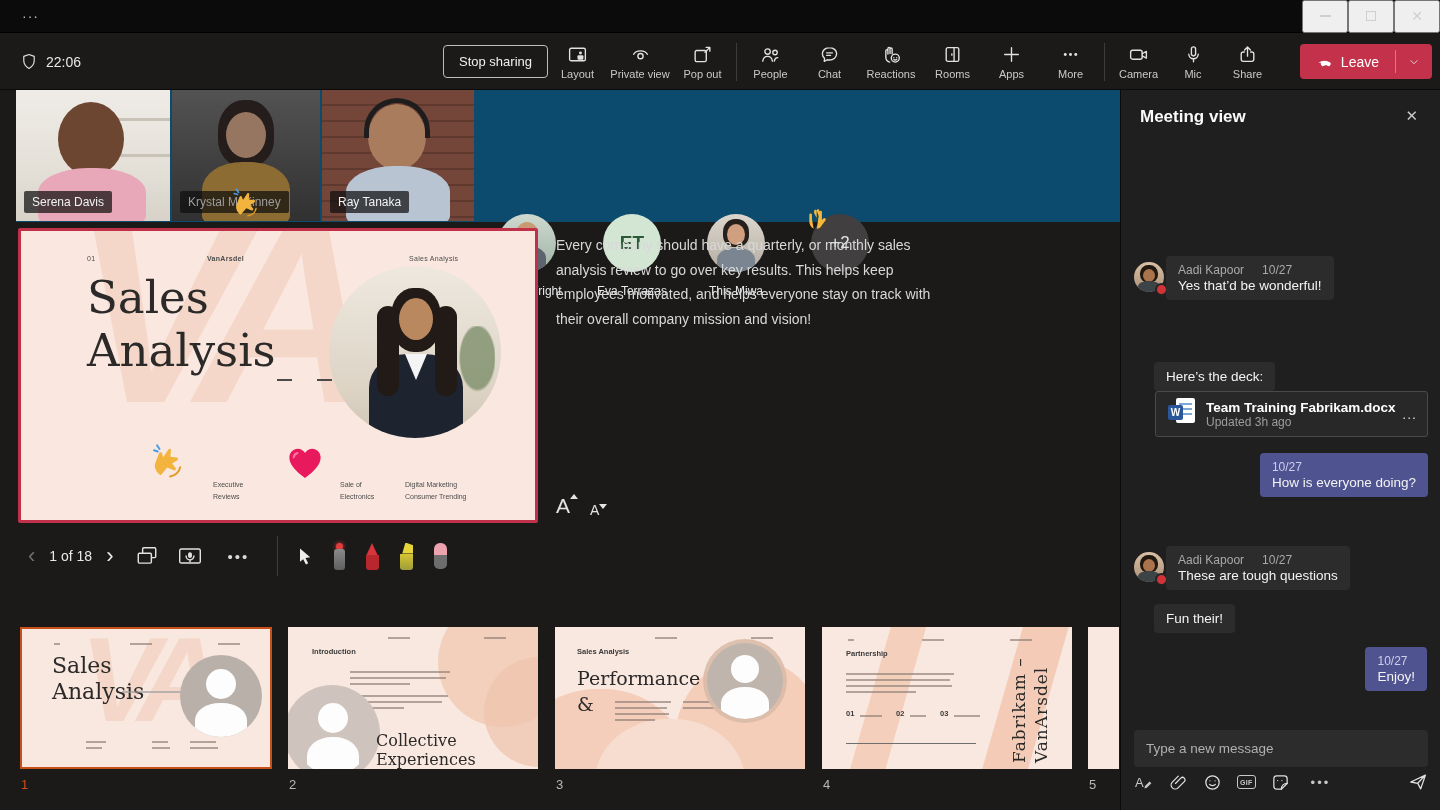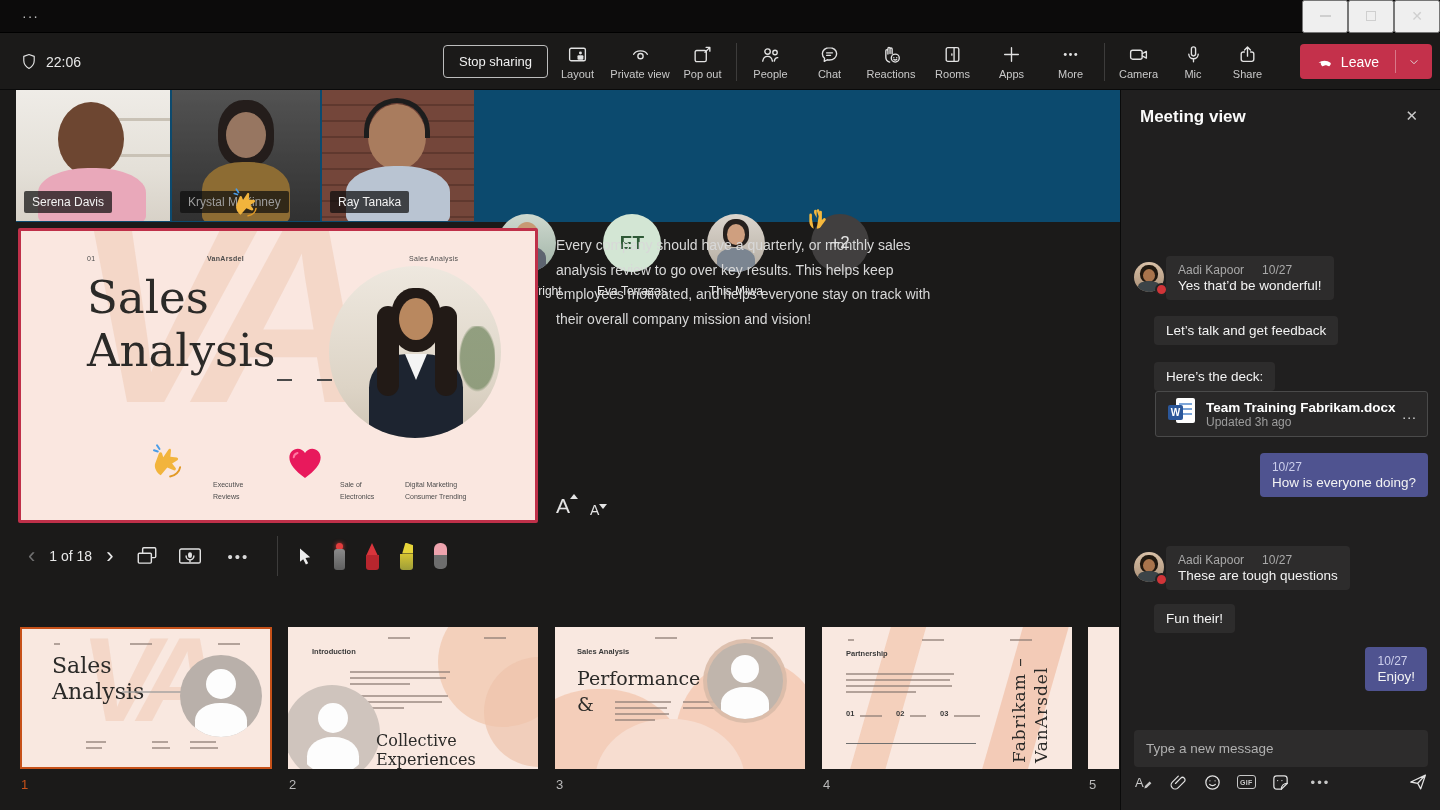--- a/index.html
+++ b/index.html
@@ -544,23 +544,20 @@
   </div>
   <div class="presence" style="left:34px;top:193px"></div>
   <div class="bub" style="left:45px;top:166px">
     <div class="meta">
         <span>Aadi Kapoor</span>
         <span>10/27</span>
       </div>
     <div>Yes that’d be wonderful!</div>
   </div>
 
-  <div class="bub" style="left:33px;top:226px">
-      <div>Let’s talk and get feedback</div>
-    </div>
   <div class="bub" style="left:33px;top:272px">
       <div>Here’s the deck:</div>
     </div>
 
   <div class="filecard">
     <div class="wordic">
       <div class="pg"></div>
       <div class="ln" style="top:5px"></div>
         <div class="ln" style="top:10px"></div>
         <div class="ln" style="top:15px"></div>

